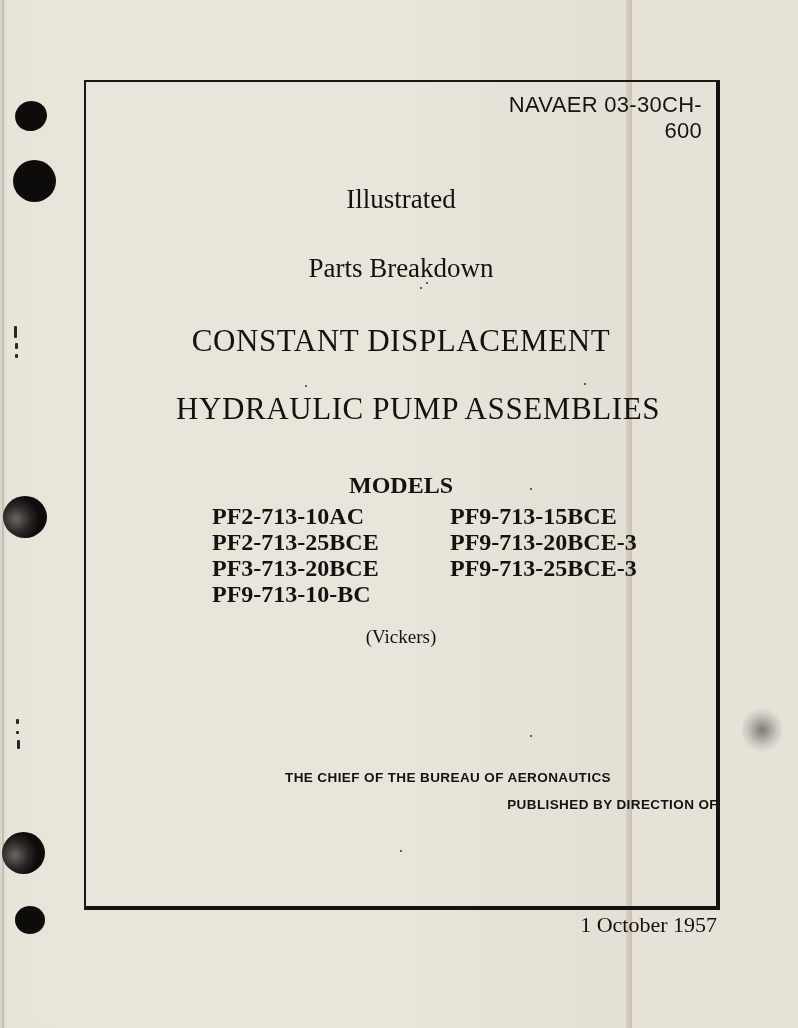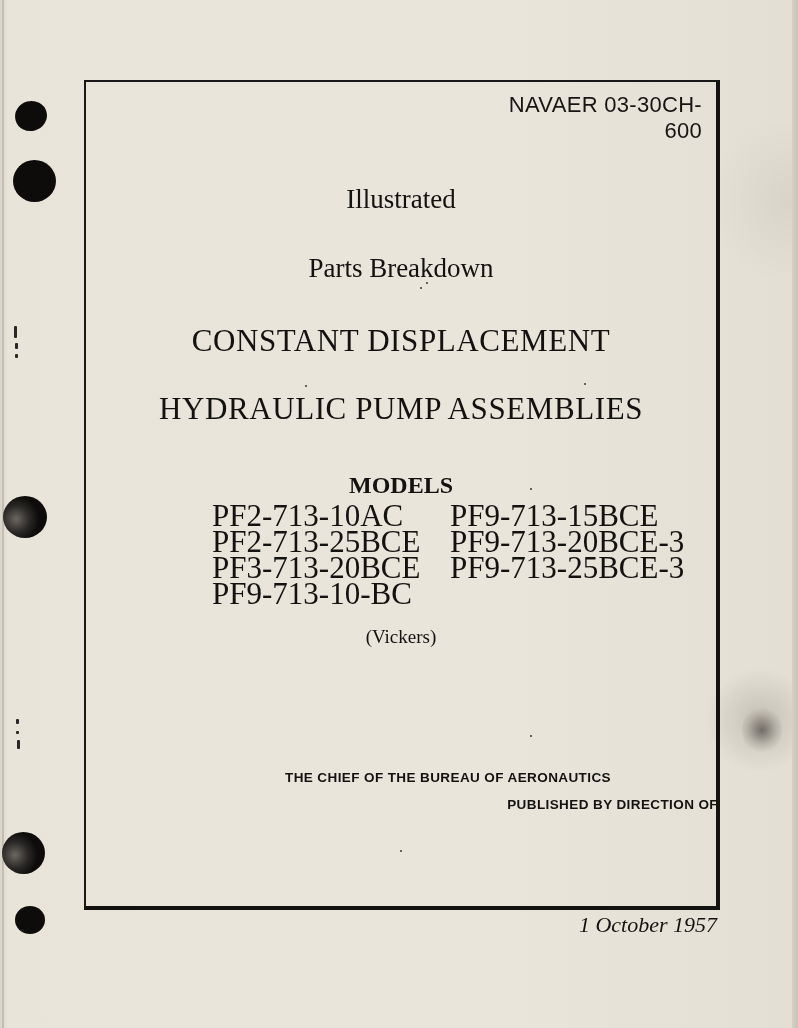--- a/index.html
+++ b/index.html
@@ -4,21 +4,21 @@
   <style>
     html, body { margin: 0; padding: 0; }
     body {
       width: 798px; height: 1028px; overflow: hidden;
       background: #e6e2d8;
       position: relative;
       font-family: "Liberation Serif", "DejaVu Serif", serif;
       color: #141210;
     }
     .page {
-      position: absolute; left: 0; top: 0; width: 798px; height: 1028px;
+      position: absolute; left: 0; top: 0; width: 632px; height: 1028px;
       background:
         radial-gradient(ellipse at 760px 720px, rgba(90,80,70,0.22) 0, rgba(90,80,70,0) 55px),
         radial-gradient(ellipse at 790px 200px, rgba(120,110,95,0.10) 0, rgba(120,110,95,0) 80px),
         linear-gradient(90deg, #d8d4c9 0, #e8e4da 8px, #e9e5db 60%, #e3dfd4 100%);
     }
     .edge-right {
       position: absolute; right: 0; top: 0; width: 6px; height: 1028px;
       background: linear-gradient(90deg, #d6d1c5, #c9c3b6);
     }
     .edge-left {
@@ -49,38 +49,38 @@
       font-family: "Liberation Sans", "DejaVu Sans", sans-serif;
       font-size: 22px; letter-spacing: 0.3px; text-align: right;
       color: #171513;
     }
     .center-text {
       position: absolute; left: 84px; width: 634px; text-align: center;
     }
     .t-illustrated { top: 184px; font-size: 27px; }
     .t-breakdown { top: 253px; font-size: 27px; }
     .t-title1 { top: 323px; font-size: 31px; letter-spacing: 0.6px; }
-    .t-title2 { top: 391px; font-size: 31px; letter-spacing: 0.6px; }
+    .t-title2 { top: 391px; font-size: 31px; letter-spacing: 0.6px; margin-left: 17px; }
     .t-models { top: 472px; font-size: 24px; font-weight: bold; }
     .models-col {
-      position: absolute; top: 503px; font-size: 31px; line-height: 26px;
+      position: absolute; top: 503px; font-size: 24px; line-height: 26px; font-weight: bold;
     }
     .models-col.left { left: 212px; }
     .models-col.right { left: 450px; }
     .model-item { display: block; white-space: nowrap; }
     .t-maker { top: 626px; font-size: 19px; }
     .t-pub {
       font-family: "Liberation Sans", "DejaVu Sans", sans-serif;
       font-weight: bold; font-size: 13.5px; letter-spacing: 0.4px;
     }
     .t-pub1 { top: 797px; text-align: right; }
     .t-pub2 { top: 770px; padding-left: 47px; }
     .date {
       position: absolute; left: 560px; top: 912px; width: 157px; text-align: right;
-      font-style: italic; font-size: 22px;
+      font-size: 22px;
     }
     .speck { position: absolute; width: 2px; height: 2px; background: #3a3632; border-radius: 50%; }
     .blotch {
       position: absolute; border-radius: 50%;
       background: radial-gradient(circle, rgba(40,36,32,0.55) 0, rgba(40,36,32,0.15) 45%, rgba(40,36,32,0) 70%);
     }
   </style>
 </head>
 <body>
 

